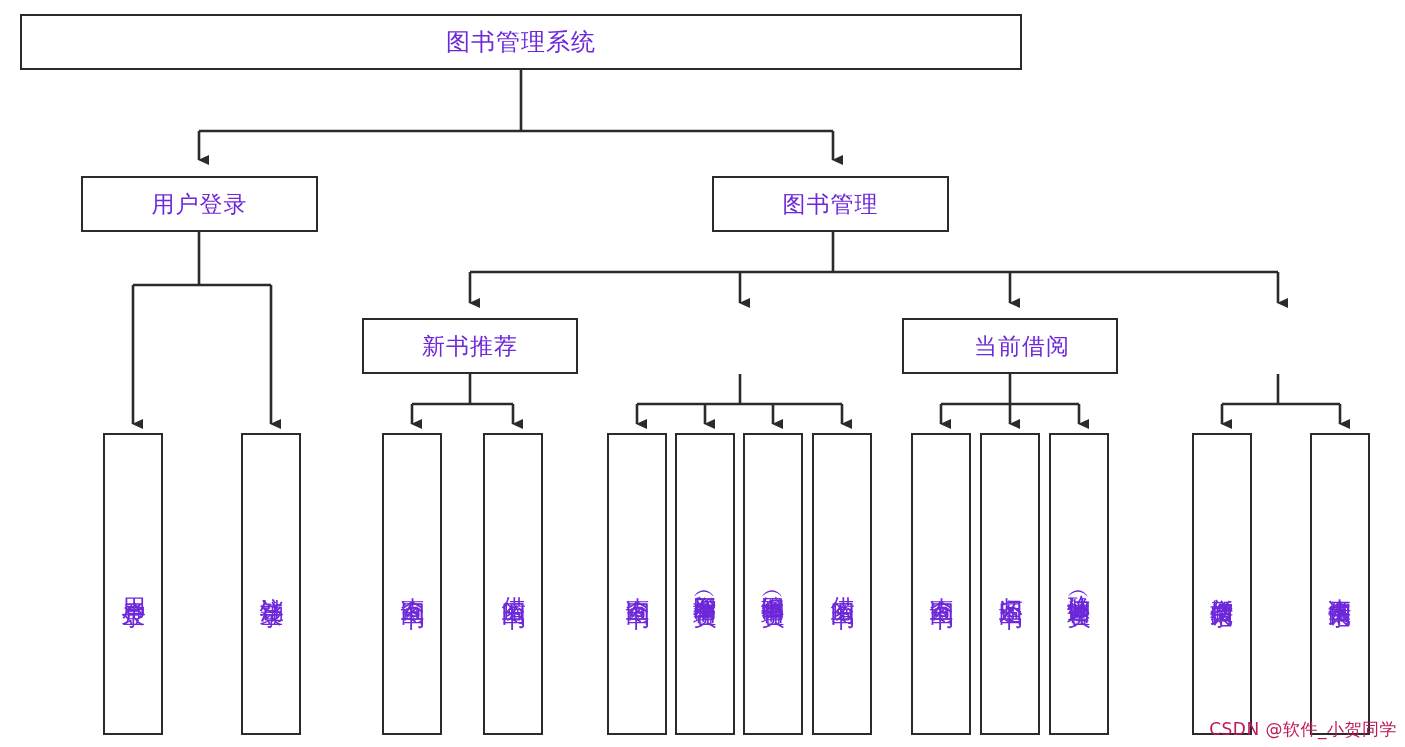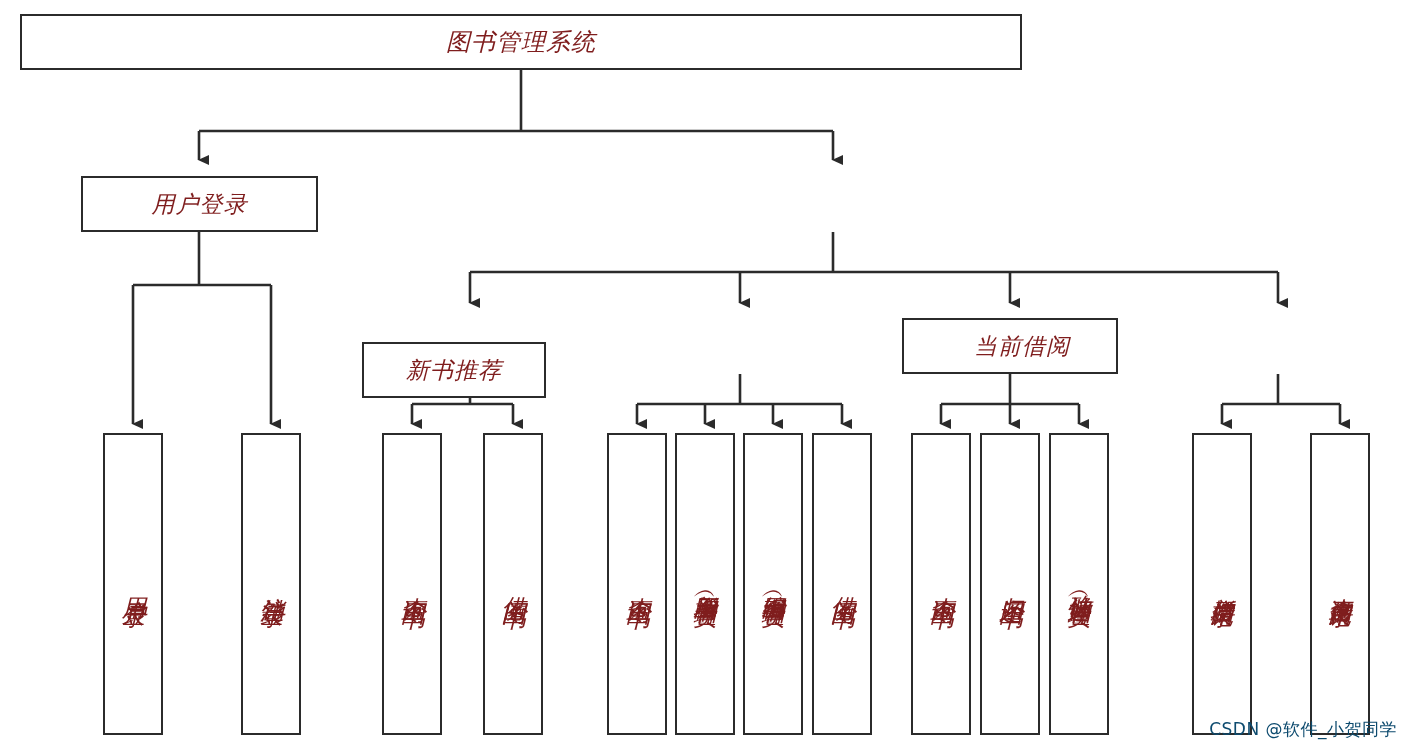--- a/index.html
+++ b/index.html
@@ -15,22 +15,21 @@
   svg.lines{position:absolute;left:0;top:0;width:1405px;height:747px;pointer-events:none;}
 
   .node{
     position:absolute;
     box-sizing:border-box;
     background:#ffffff;
     border:2.5px solid #2b2b2b;
     display:flex;
     align-items:center;
     justify-content:center;
-    color:#7f1d1d;
-    font-style:italic;
+    color:#6d28d9;
   }
   .node.horiz{ font-size:23px; letter-spacing:1px; }
   .node.root{ font-size:24px; }
 
   
   .node.leaf{
     align-items:center;
     justify-content:center;
     padding:6px 2px;
   }
@@ -43,21 +42,21 @@
     white-space:nowrap;
     text-align:center;
   }
   .node.leaf.tall .vtext{ font-size:23px; letter-spacing:1.5px; }
 
   .watermark{
     position:absolute;
     right:8px;
     bottom:6px;
     font-size:17px;
-    color:#0c4a6e;
+    color:#be185d;
     white-space:nowrap;
     letter-spacing:0.5px;
   }
 </style>
 </head>
 <body>
 
 <div id="canvas">
 
   <svg class="lines" viewBox="0 0 1405 747">
@@ -110,22 +109,25 @@
     </g>
   </svg>
 
   <div class="node horiz root" style="left:20px;top:14px;width:1002px;height:56px;">
     <span>图书管理系统</span>
   </div>
 
   <div class="node horiz" style="left:81px;top:176px;width:237px;height:56px;">
     <span>用户登录</span>
   </div>
+  <div class="node horiz" style="left:712px;top:176px;width:237px;height:56px;">
+    <span>图书管理</span>
+  </div>
 
-  <div class="node horiz" style="left:362px;top:318px;width:184px;height:56px;margin-top:24px;">
+  <div class="node horiz" style="left:362px;top:318px;width:216px;height:56px;">
     <span>新书推荐</span>
   </div>
   <div class="node horiz" style="left:902px;top:318px;width:216px;height:56px;padding-left:24px;">
     <span>当前借阅</span>
   </div>
 
   <div class="node leaf" style="left:103px;top:433px;width:60px;height:302px;">
     <span class="vtext">用户登录</span>
   </div>
   <div class="node leaf" style="left:241px;top:433px;width:60px;height:302px;">

